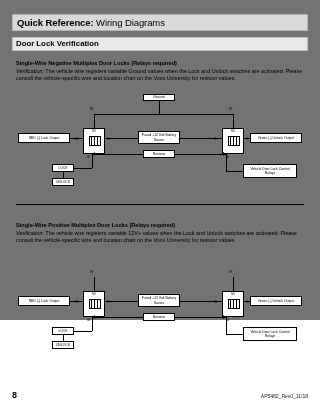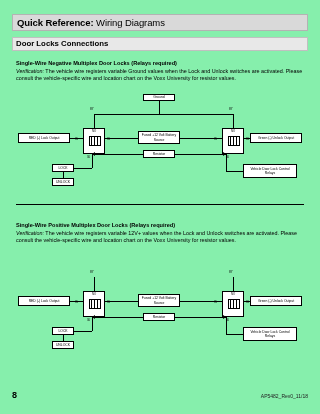--- a/index.html
+++ b/index.html
@@ -12,22 +12,22 @@
     height: 414px;
     font-family: "Liberation Sans", sans-serif;
     color: #000000;
     position: relative;
     overflow: hidden;
   }
   .page {
     position: absolute;
     left: 0; top: 0;
     width: 320px;
-    height: 414px;
-    background: #86efac;
+    height: 320px;
+    background: #737373;
   }
 
   
   .header-bar {
     position: absolute;
     left: 12px;
     top: 14px;
     width: 296px;
     height: 17px;
     background: #d9d9d9;
@@ -206,21 +206,21 @@
 <body>
 
 <div class="page">
 
   <div class="header-bar"></div>
   <div class="header-text">
     <b>Quick Reference:</b><span class="light"> Wiring Diagrams</span>
   </div>
 
   <div class="section-bar"></div>
-  <div class="section-title">Door Locks Connections</div>
+  <div class="section-title">Door Lock Verification</div>
 
   <div class="blk-title" style="left:16px; top:60px;">Single-Wire Negative Multiplex Door Locks (Relays required)</div>
   <div class="blk-body" style="left:16px; top:68px;">
     <i>Verification:</i><span> The vehicle wire registers variable Ground values when the Lock and Unlock switches are activated. Please consult the vehicle-specific wire and location chart on the Voxx University for resistor values.</span>
   </div>
 
   <div class="diagram" style="top:88px;">
 
     <div class="dbox" style="left:131px; top:6px; width:32px; height:7px;">Ground</div>
     <div class="dwire v" style="left:147px; top:13px; height:13px;"></div>

